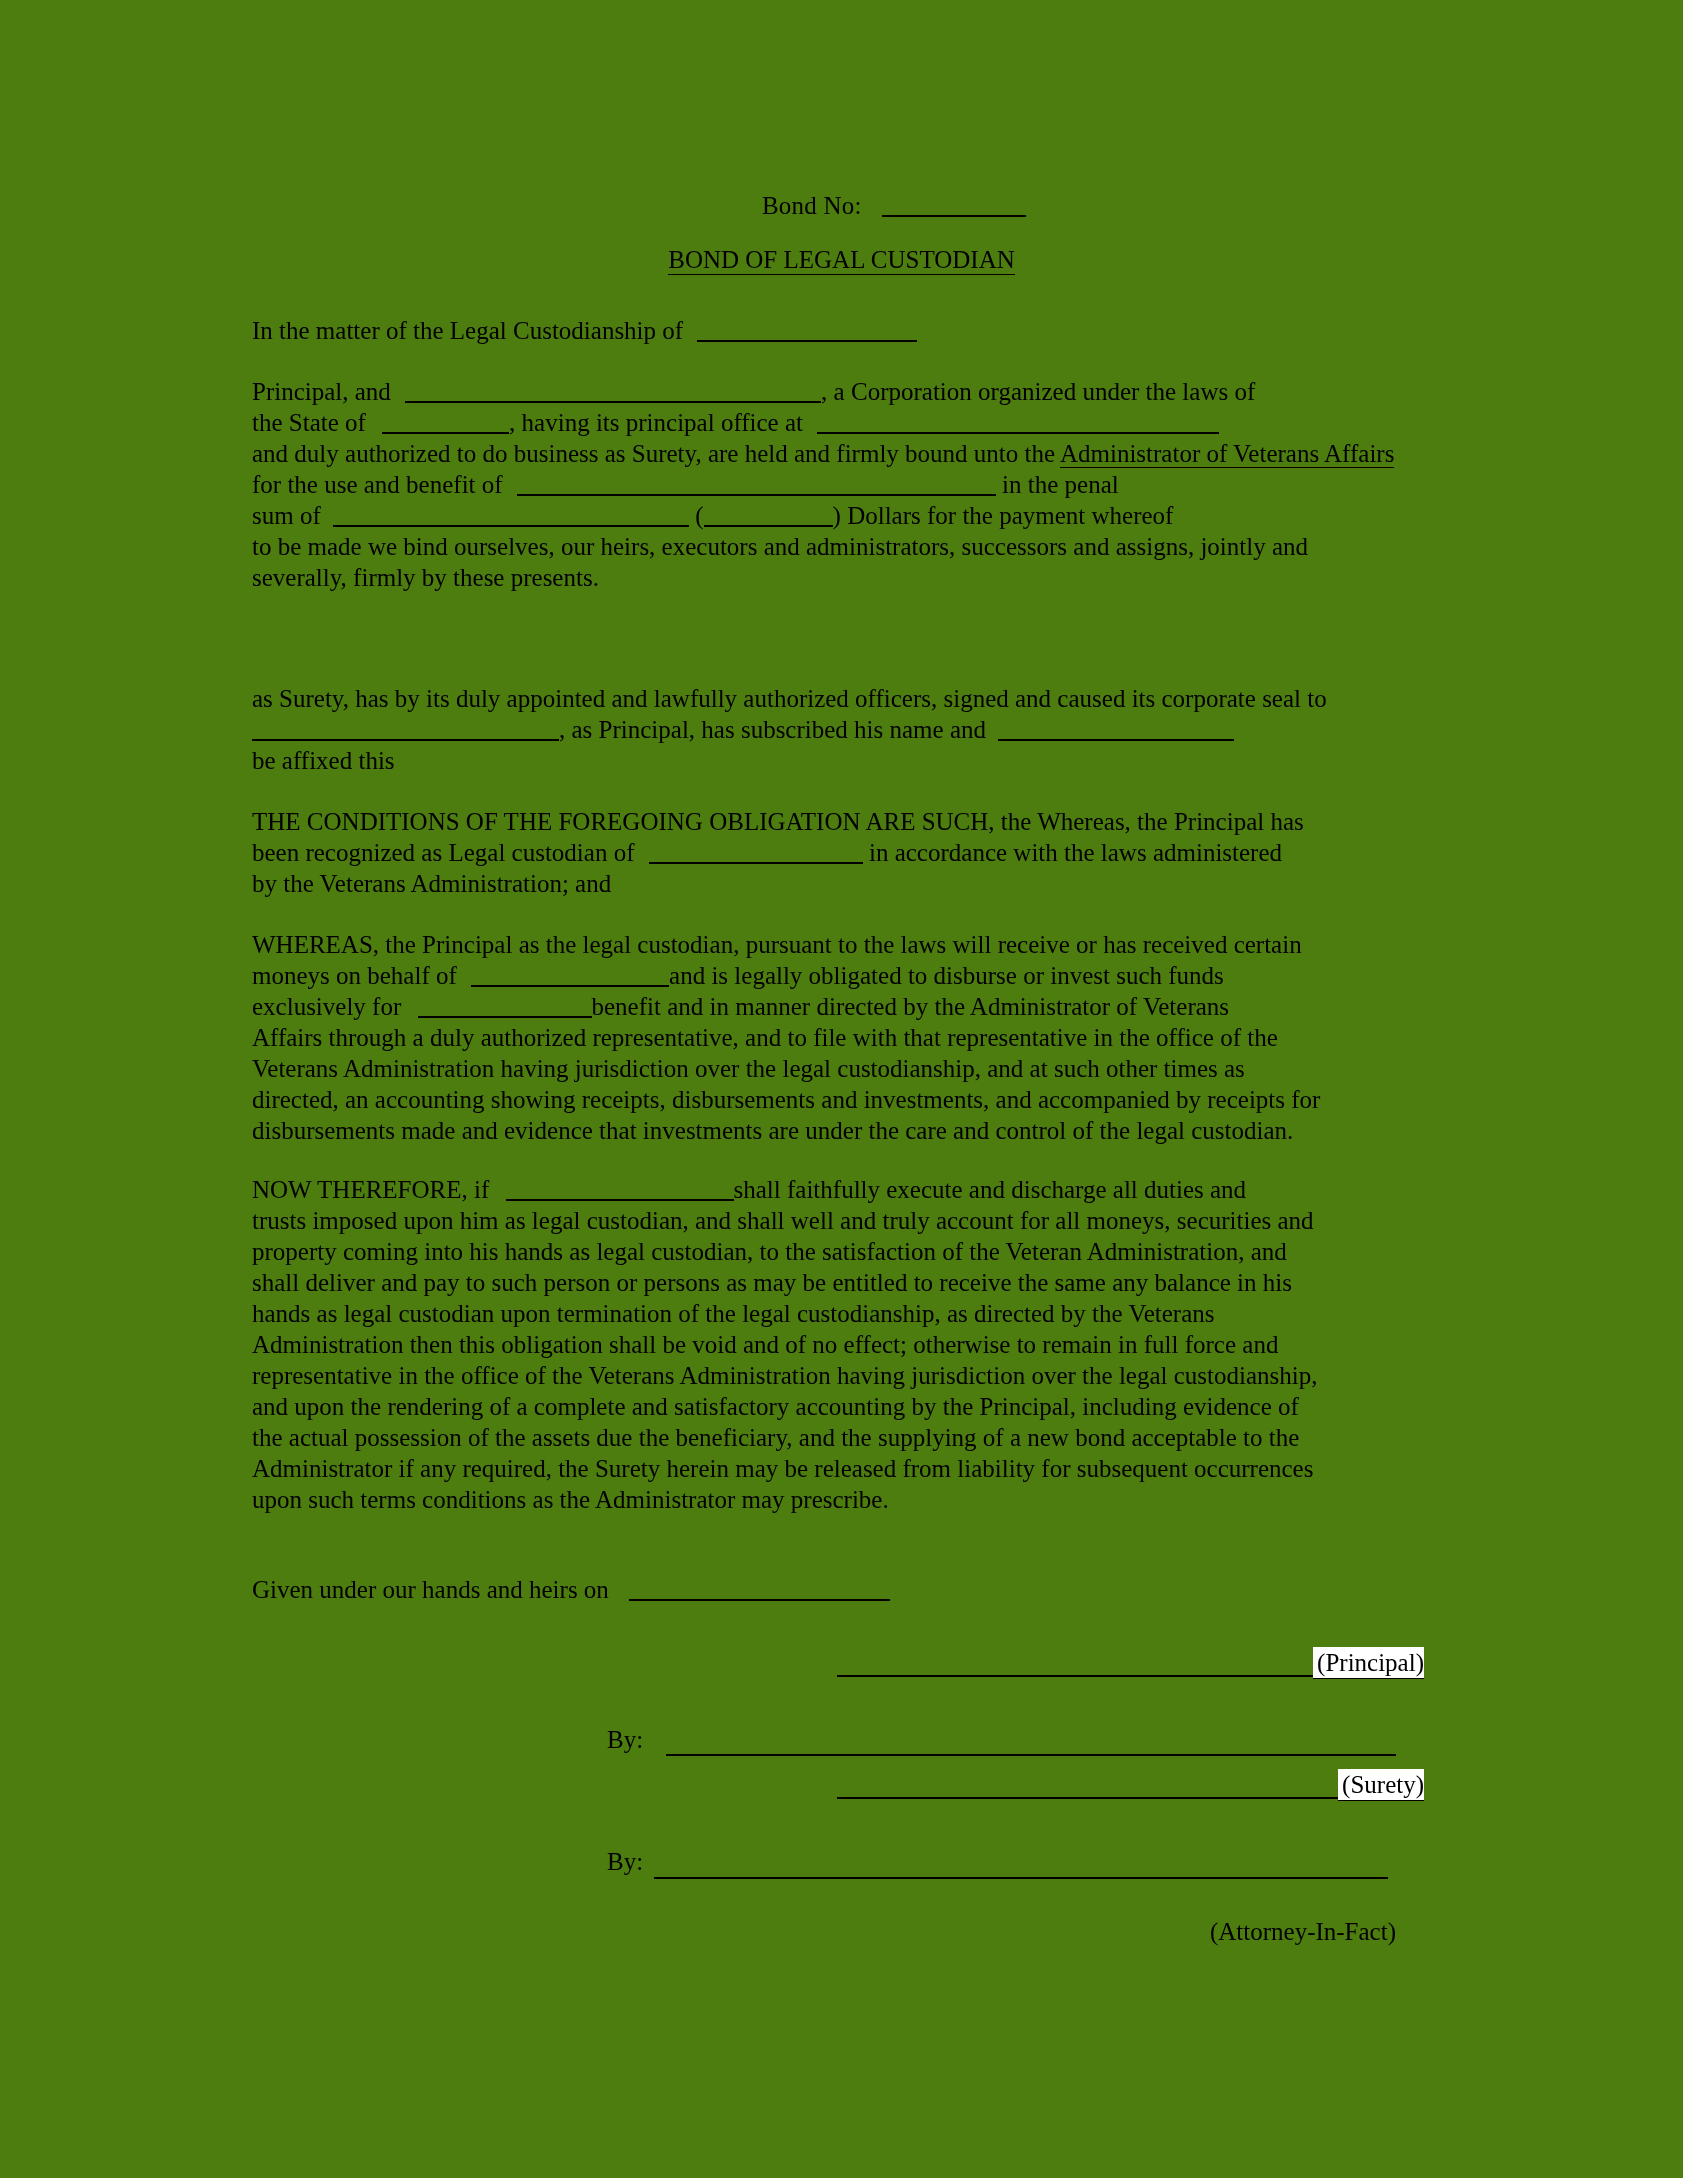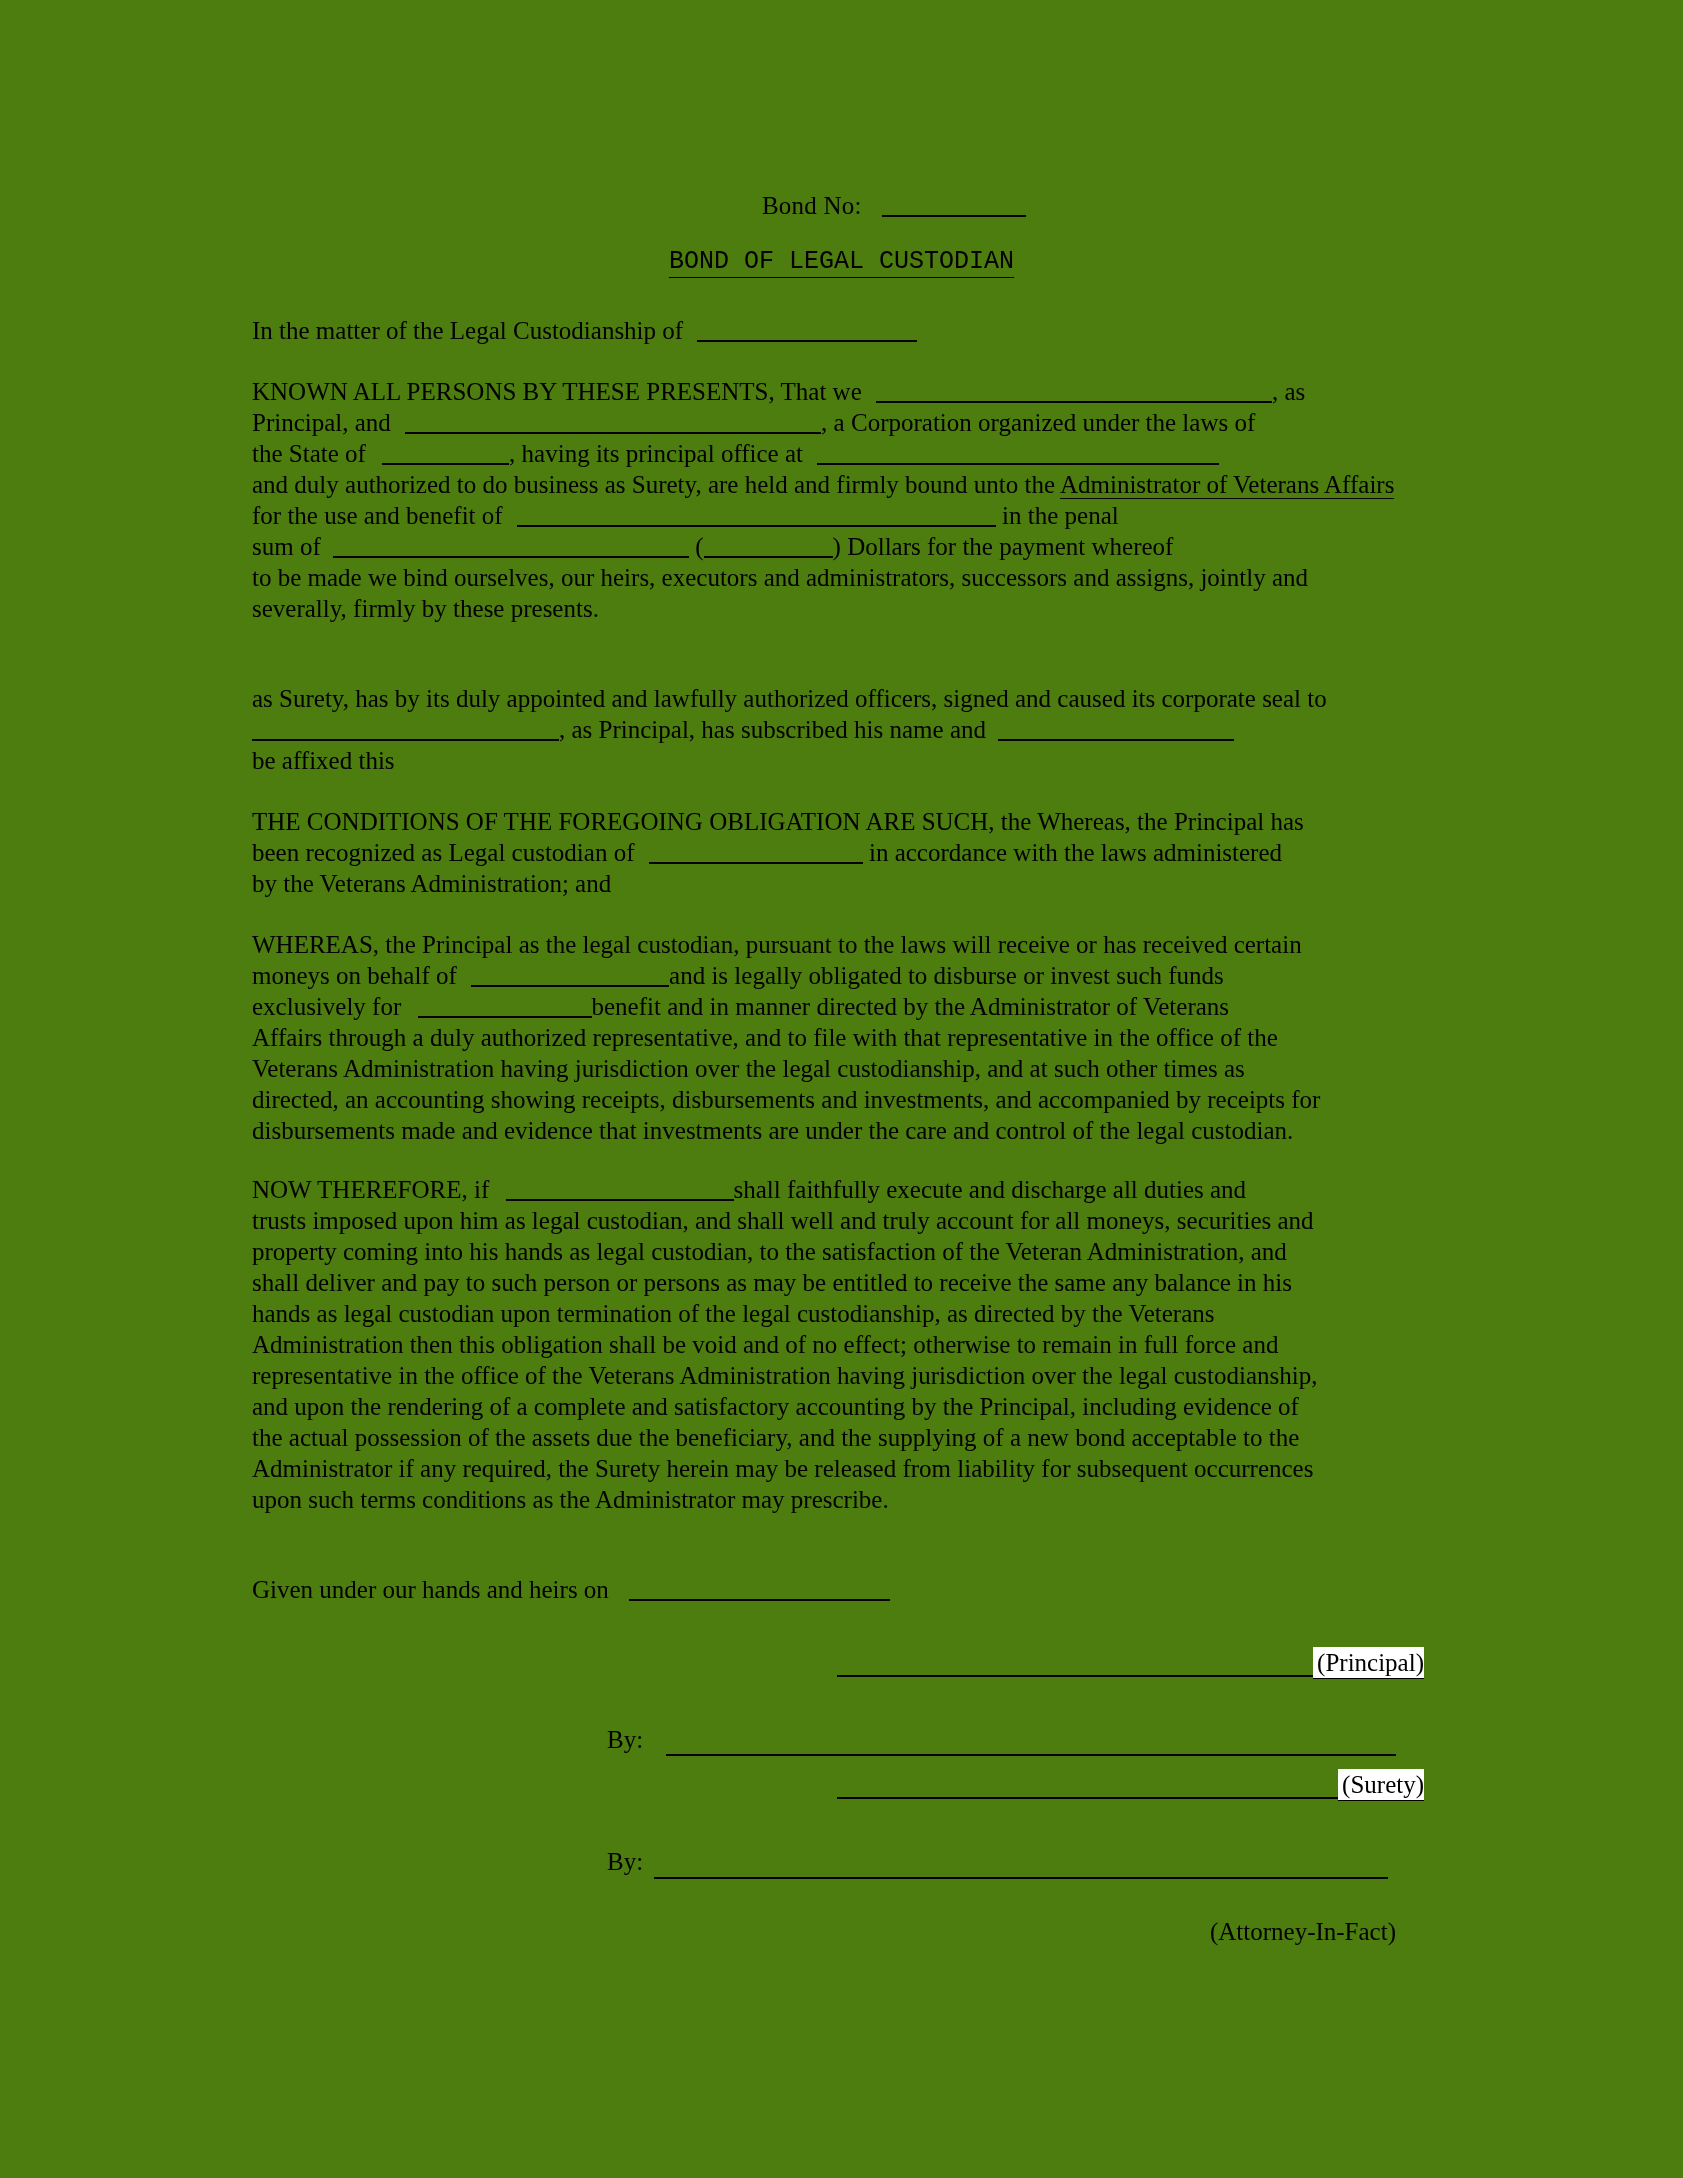--- a/index.html
+++ b/index.html
@@ -41,21 +41,20 @@
     position: absolute;
     left: 0;
     top: 246px;
     width: 1683px;
     text-align: center;
     font-size: 25px;
   }
   .doc-title span {
     border-bottom: 1.8px solid #000;
     padding-bottom: 1px;
-    font-family: Liberation Mono, monospace;
   }
 
   
   .body-block {
     position: absolute;
     left: 252px;
     width: 1178px;
     font-size: 25px;
     line-height: 31px;
     text-align: left;
@@ -136,24 +135,20 @@
   </div>
 
   <div class="body-block" style="top:315px;">
     <p class="para">
       <span>In the matter of the Legal Custodianship of</span>
       <span class="blank" style="width:220px; margin-left:8px;"></span>
     </p>
   </div>
 
   <div class="body-block" style="top:376px;">
-    <p class="para">
-      <span>KNOWN ALL PERSONS BY THESE PRESENTS, That we</span>
-      <span class="blank" style="width:396px; margin-left:8px;"></span><span>, as</span>
-    </p>
     <p class="para">
       <span>Principal, and</span>
       <span class="blank" style="width:416px; margin-left:8px;"></span><span>, a Corporation organized under the laws of</span>
     </p>
     <p class="para">
       <span>the State of</span>
       <span class="blank" style="width:127px; margin-left:10px;"></span><span>, having its principal office at</span>
       <span class="blank" style="width:402px; margin-left:8px;"></span>
     </p>
     <p class="para">

